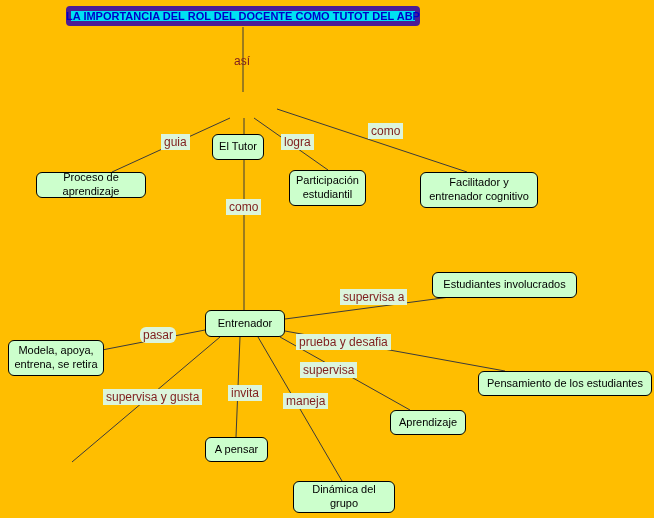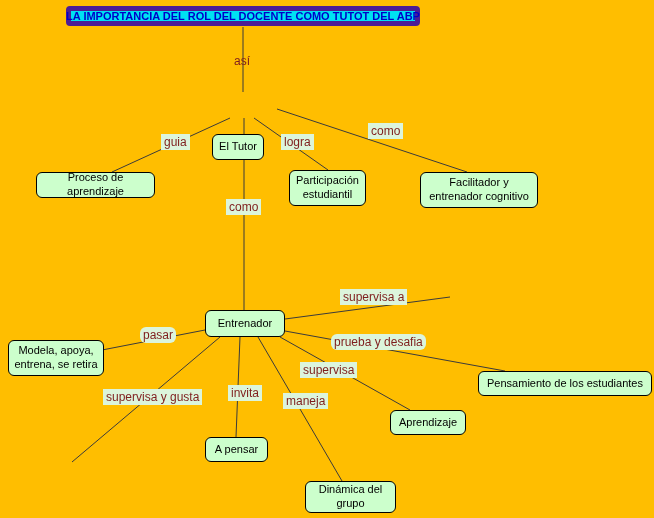--- a/index.html
+++ b/index.html
@@ -69,38 +69,38 @@
     padding: 1px 3px;
     white-space: nowrap;
   }
   .l-asi { left: 231px; top: 53px; background: transparent; }
   .l-guia { left: 161px; top: 134px; }
   .l-logra { left: 281px; top: 134px; }
   .l-como-r { left: 368px; top: 123px; }
   .l-como-m { left: 226px; top: 199px; }
   .l-mantiene { left: 340px; top: 289px; }
   .l-pasar { left: 140px; top: 327px; border-radius: 6px; }
-  .l-prueba { left: 331px; top: 334px; border-radius: 6px; }
+  .l-prueba { left: 296px; top: 334px; }
   .l-supervisa { left: 300px; top: 362px; }
   .l-supervisa-gusta { left: 103px; top: 389px; }
   .l-invita { left: 228px; top: 385px; }
   .l-maneja { left: 283px; top: 393px; }
 
   .n-tutor         { left: 212px; top: 92px;  width: 52px;  height: 26px; margin-top: 42px; }
-  .n-proceso       { left: 36px;  top: 172px; width: 119px; height: 26px; }
+  .n-proceso       { left: 36px;  top: 172px; width: 110px; height: 26px; }
   .n-participacion { left: 289px; top: 170px; width: 77px;  height: 36px; }
   .n-facilitador   { left: 420px; top: 172px; width: 118px; height: 36px; }
   .n-estudiantes   { left: 432px; top: 272px; width: 145px; height: 26px; }
   .n-entrenador    { left: 205px; top: 310px; width: 80px;  height: 27px; }
   .n-modela        { left: 8px;   top: 340px; width: 96px;  height: 36px; }
   .n-pensamiento   { left: 478px; top: 371px; width: 174px; height: 25px; }
   .n-aprendizaje   { left: 380px; top: 410px; width: 76px;  height: 25px; margin-left: 10px; }
   .n-apensar       { left: 205px; top: 437px; width: 63px;  height: 25px; }
   .n-nivel         { left: 18px;  top: 462px; width: 108px; height: 36px; }
-  .n-dinamica      { left: 305px; top: 481px; width: 91px;  height: 32px; }
+  .n-dinamica      { left: 293px; top: 481px; width: 102px;  height: 32px; }
 </style>
 </head>
 <body>
 
 <div class="canvas">
 
   <svg class="edges" viewBox="0 0 654 518" xmlns="http://www.w3.org/2000/svg">
     <line x1="243" y1="27" x2="243" y2="92"></line>
     <line x1="230" y1="118" x2="112" y2="172"></line>
     <line x1="254" y1="118" x2="328" y2="170"></line>
@@ -114,20 +114,21 @@
     <line x1="240" y1="337" x2="236" y2="437"></line>
     <line x1="258" y1="337" x2="342" y2="481"></line>
   </svg>
 
   <div class="title-node">LA IMPORTANCIA DEL ROL DEL DOCENTE COMO TUTOT DEL ABP</div>
 
   <div class="node n-tutor">El Tutor</div>
   <div class="node n-proceso">Proceso de aprendizaje</div>
   <div class="node n-participacion">Participación estudiantil</div>
   <div class="node n-facilitador">Facilitador y entrenador cognitivo</div>
+  <div class="node n-estudiantes">Estudiantes involucrados</div>
   <div class="node n-entrenador">Entrenador</div>
   <div class="node n-modela">Modela, apoya, entrena, se retira</div>
   <div class="node n-pensamiento">Pensamiento de los estudiantes</div>
   <div class="node n-aprendizaje">Aprendizaje</div>
   <div class="node n-apensar">A pensar</div>
   <div class="node n-dinamica">Dinámica del grupo</div>
 
   <div class="link-label l-asi">así</div>
   <div class="link-label l-guia">guia</div>
   <div class="link-label l-logra">logra</div>

